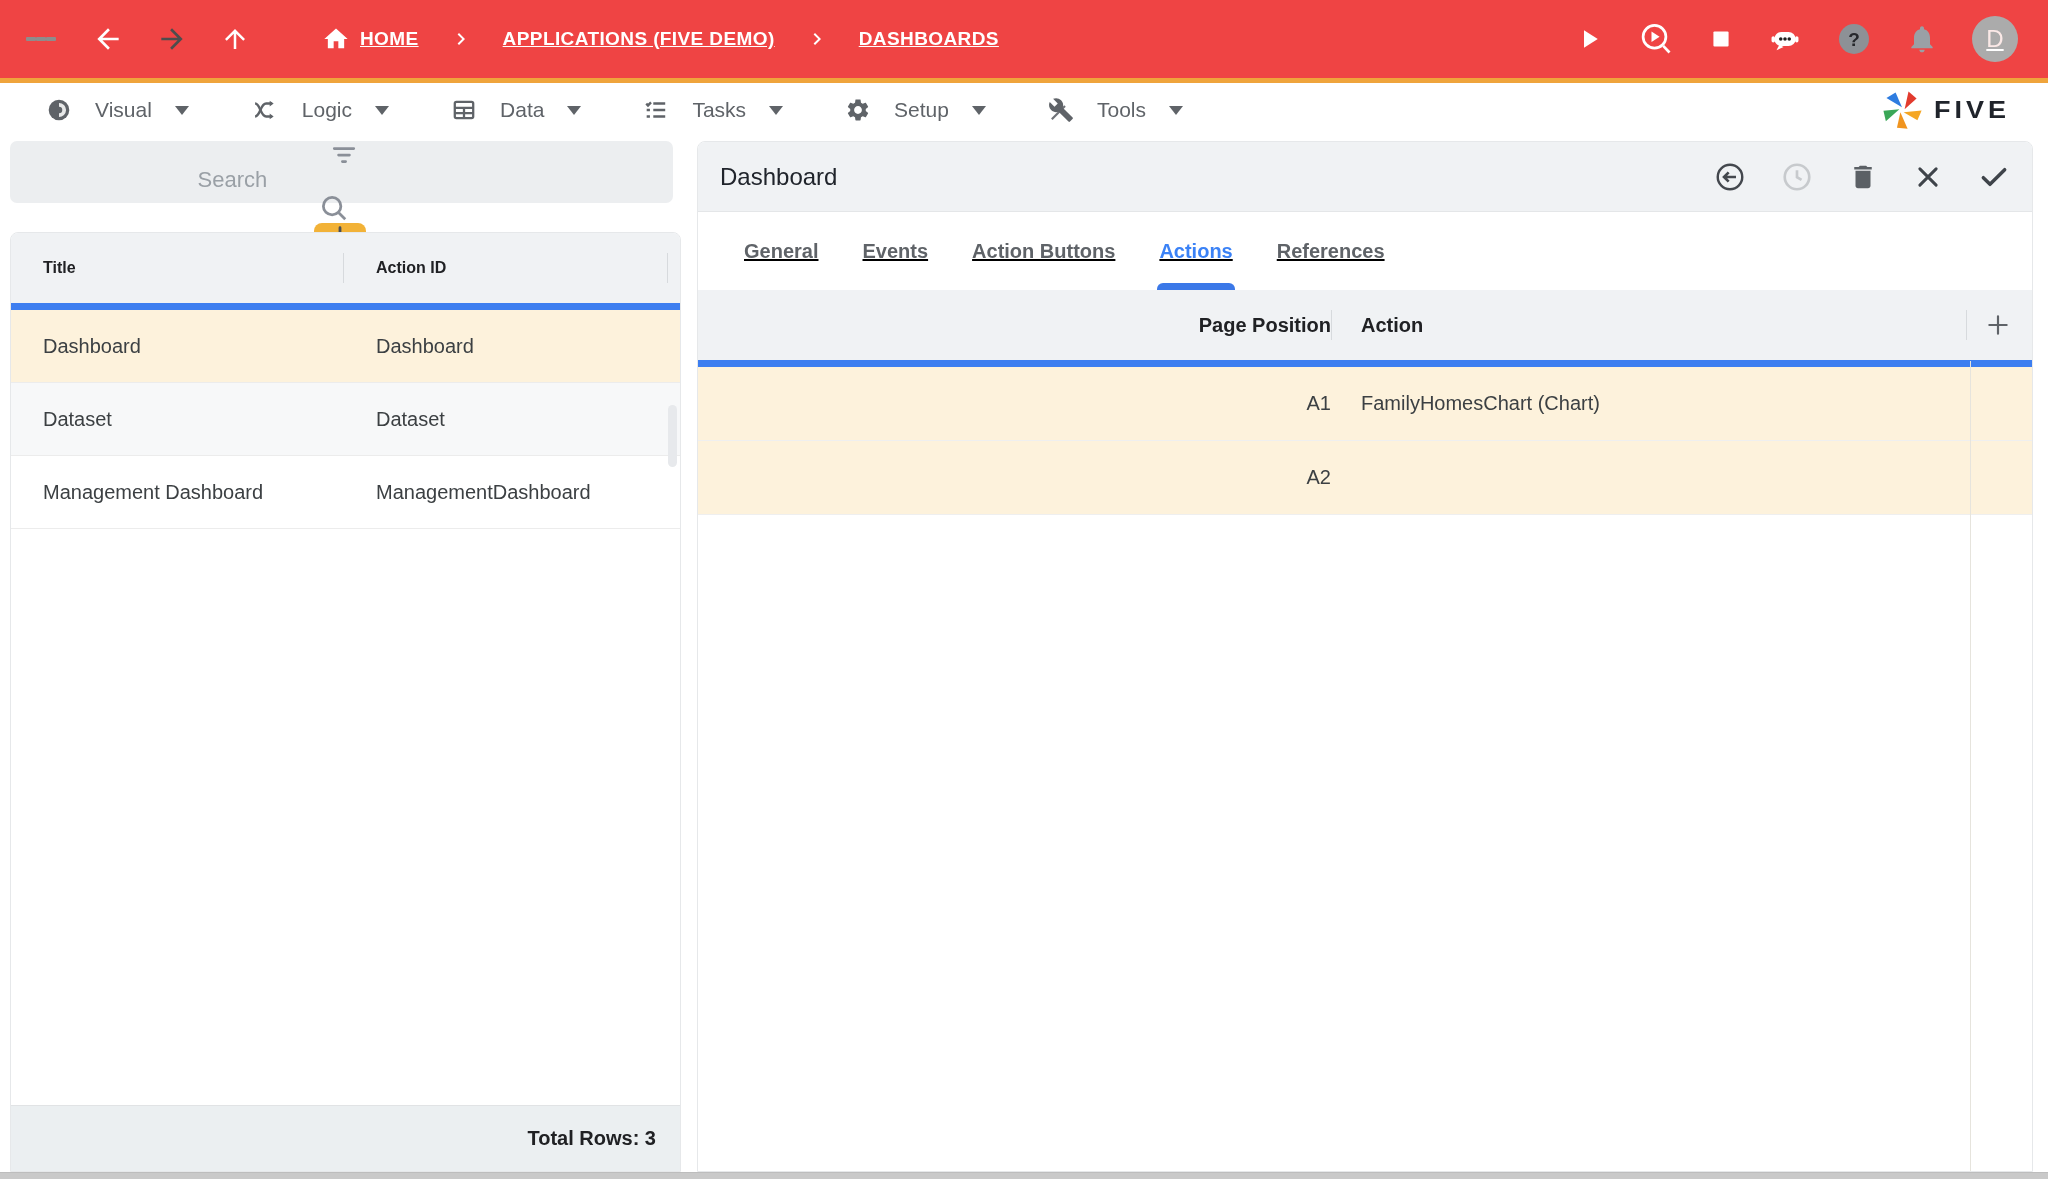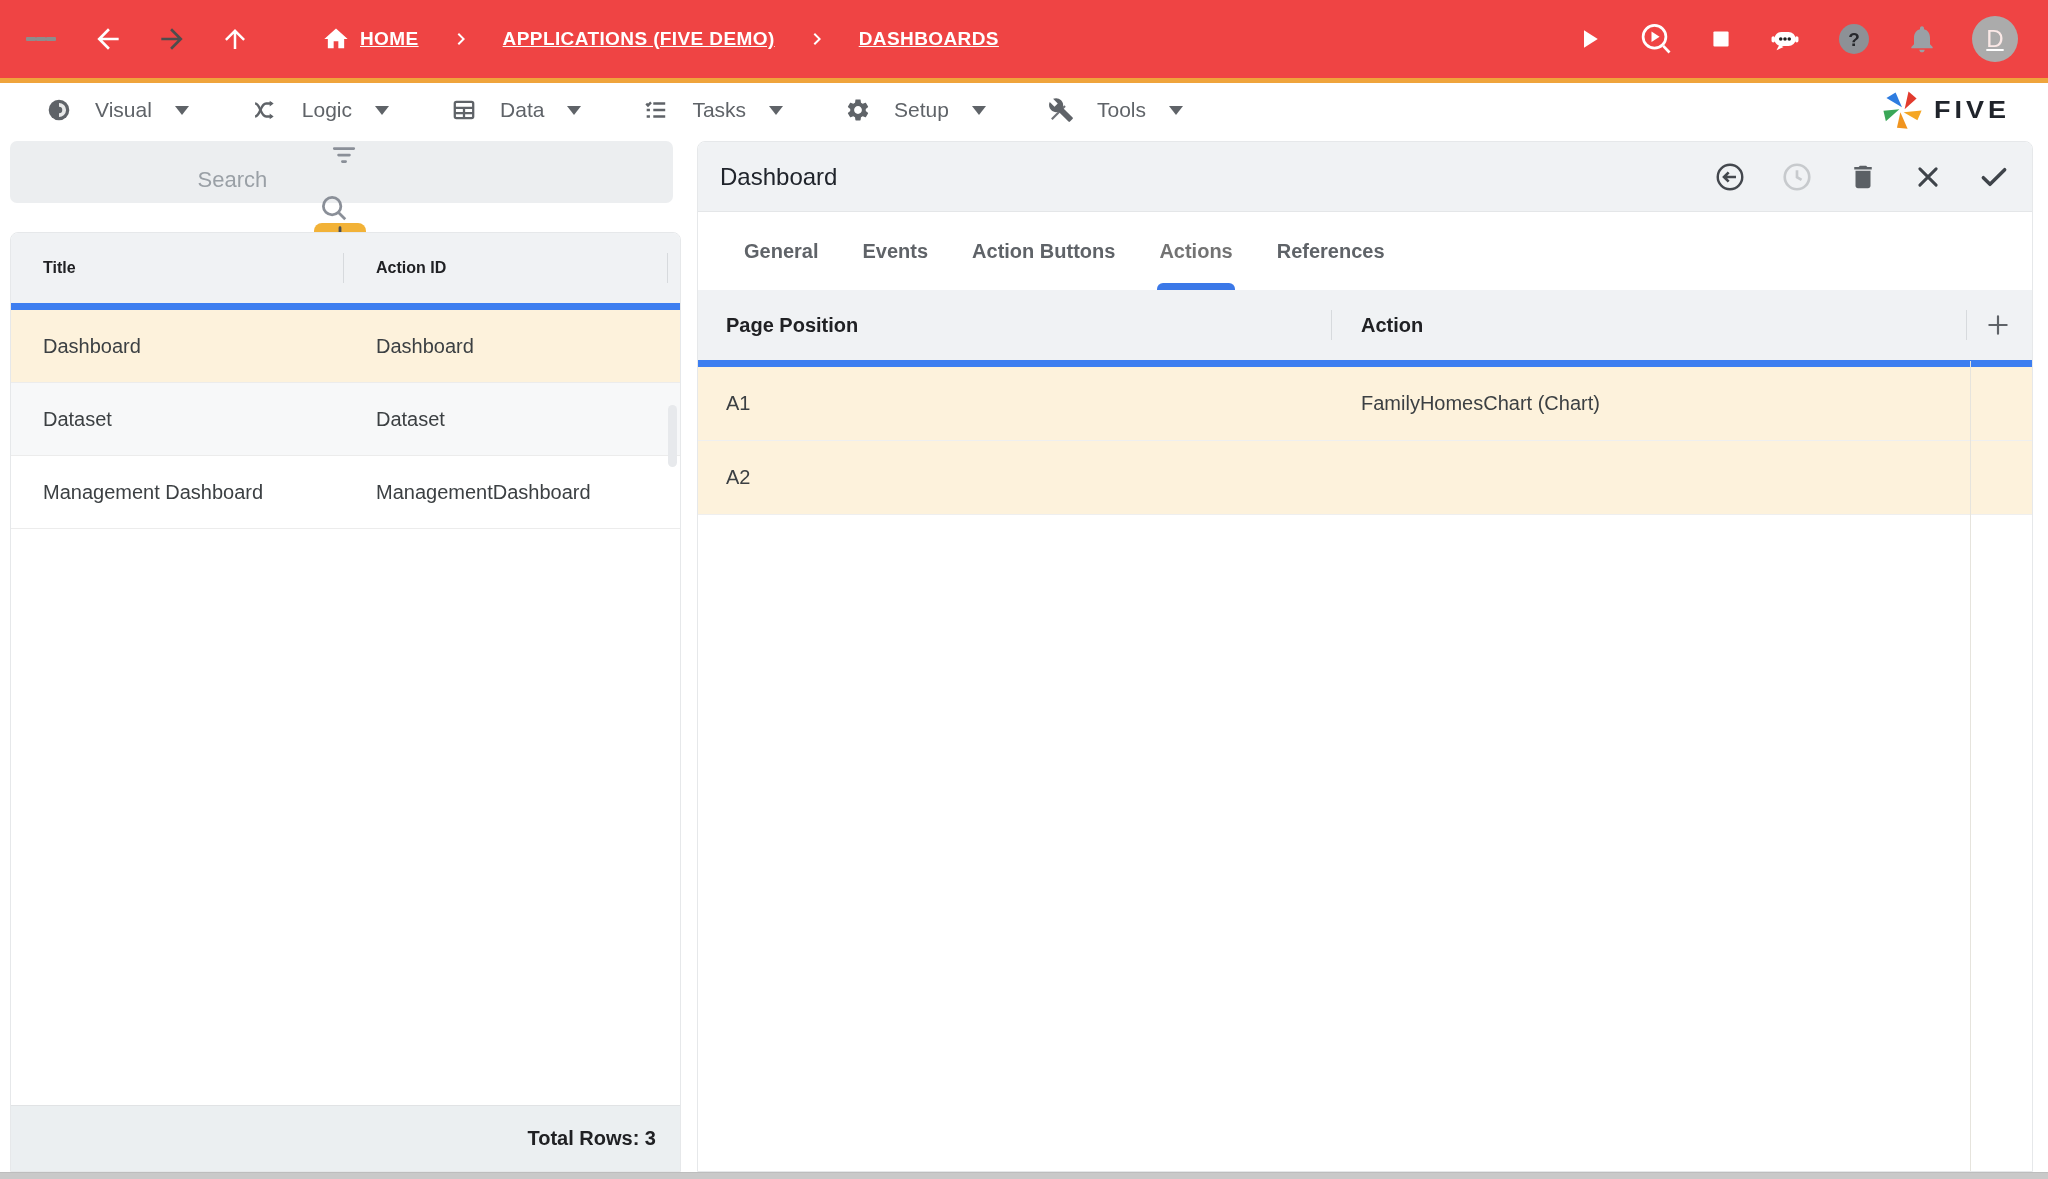--- a/index.html
+++ b/index.html
@@ -86,36 +86,36 @@
     background:#fff; border:1px solid #e6e8ea; border-radius:8px 8px 0 0; overflow:hidden;
   }
   .rc-header{
     height:70px; background:#f0f2f4; border-bottom:1px solid #e4e6e8;
     display:flex; align-items:center; padding:0 22px;
   }
   .rc-title{ font-size:24px; font-weight:500; color:#20242b; }
   .rc-icons{ margin-left:auto; display:flex; align-items:center; gap:35px; }
   .rc-ic{ color:#44484e; cursor:pointer; display:flex; }
   .rc-ic.disabled{ color:#c7cacd; cursor:default; }
-  .tabs{ height:78px; display:flex; align-items:stretch; padding-left:24px; }
+  .tabs{ height:78px; display:flex; align-items:stretch; padding-left:24px;text-decoration:underline; }
   .tab{
     display:flex; align-items:center; padding:0 22px; font-size:20px; font-weight:700;
     color:#5f6368; position:relative; cursor:pointer;
   }
-  .tab.active{ color:#737373;text-align:right; }
+  .tab.active{ color:#3b82f6;text-align:right; }
   .tab.active::after{
     content:""; position:absolute; left:20px; right:20px; bottom:0; height:7px;
     background:#3B78E8; border-radius:6px 6px 0 0;
   }
   .rc-grid-header{
     height:70px; background:#f0f2f4; display:flex; align-items:center;
     font-size:20px; font-weight:700; color:#202124; position:relative;
   }
   .rc-grid-header .sep{ position:absolute; top:20px; height:30px; width:1px; background:#d7dadd; }
-  .gcol-pos{ width:633px; padding-left:28px; }
+  .gcol-pos{ width:633px; padding-left:28px;text-align:right; }
   .gcol-act{ flex:1; padding-left:30px; }
   .gcol-plus{ width:68px; display:flex; align-items:center; justify-content:center; color:#5f6368; cursor:pointer; }
   .grow{
     height:74px; display:flex; align-items:center; font-size:20px; color:#3c4043;
     background:#FDF2DC; border-bottom:1px solid #efefef; cursor:pointer;
   }
   .rc-vline{ position:absolute; left:1272px; top:219px; bottom:0; width:1px; background:#e6e4dd; }
   
   .bottom-strip{
     position:absolute; left:0; right:0; bottom:0; height:7px;

